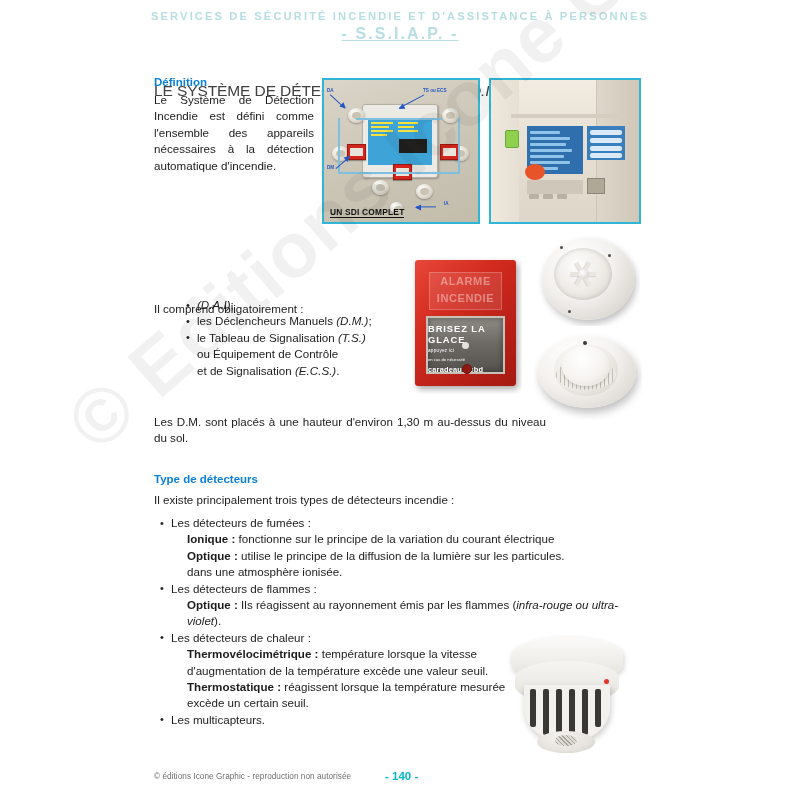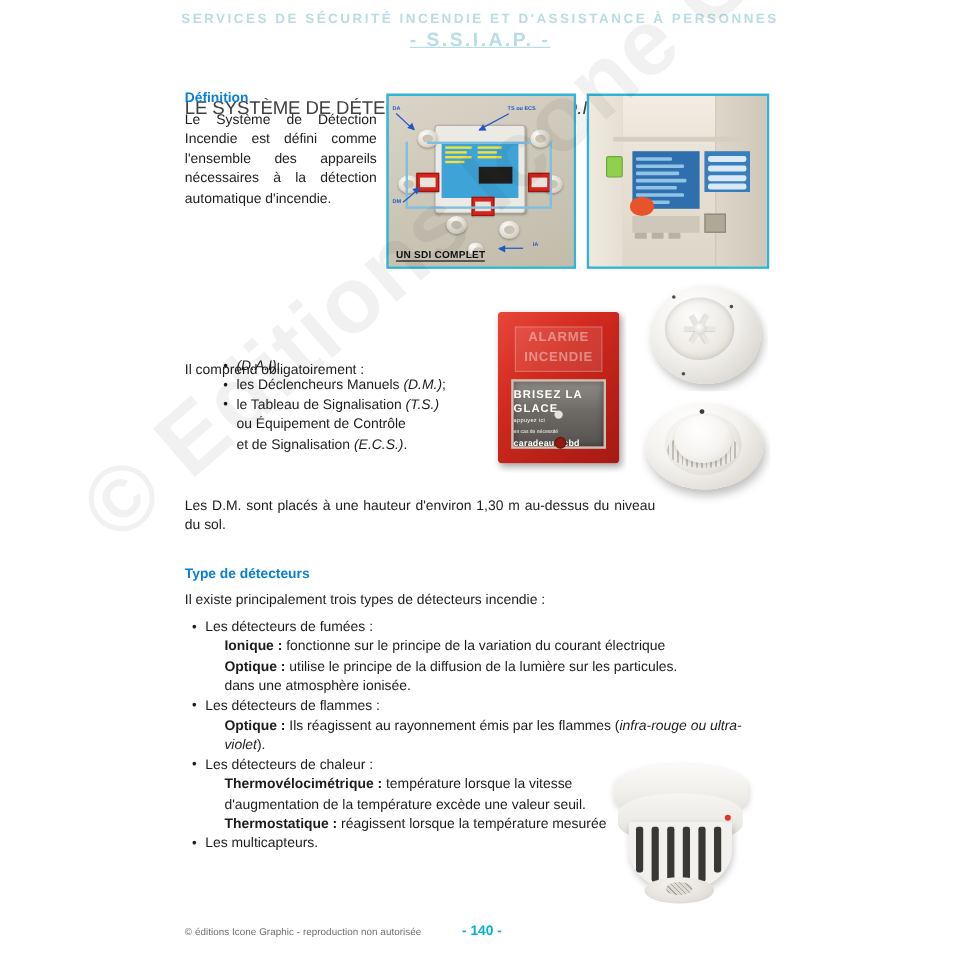--- a/index.html
+++ b/index.html
@@ -533,20 +533,21 @@
       <div class="hd">
         <span class="bul">•</span><span>Les détecteurs de chaleur :</span>
       </div>
       <div class="sub">
         <span class="b">Thermovélocimétrique :</span><span> température lorsque la vitesse</span>
       </div>
       <div class="sub">d'augmentation de la température excède une valeur seuil.</div>
       <div class="sub">
         <span class="b">Thermostatique :</span><span> réagissent lorsque la température mesurée</span>
       </div>
+      <div class="sub">excède un certain seuil.</div>
     </div>
 
     <div class="grp">
       <div class="hd">
         <span class="bul">•</span><span>Les multicapteurs.</span>
       </div>
     </div>
   </div>
 
   <div class="photo" id="photo-sdi">

